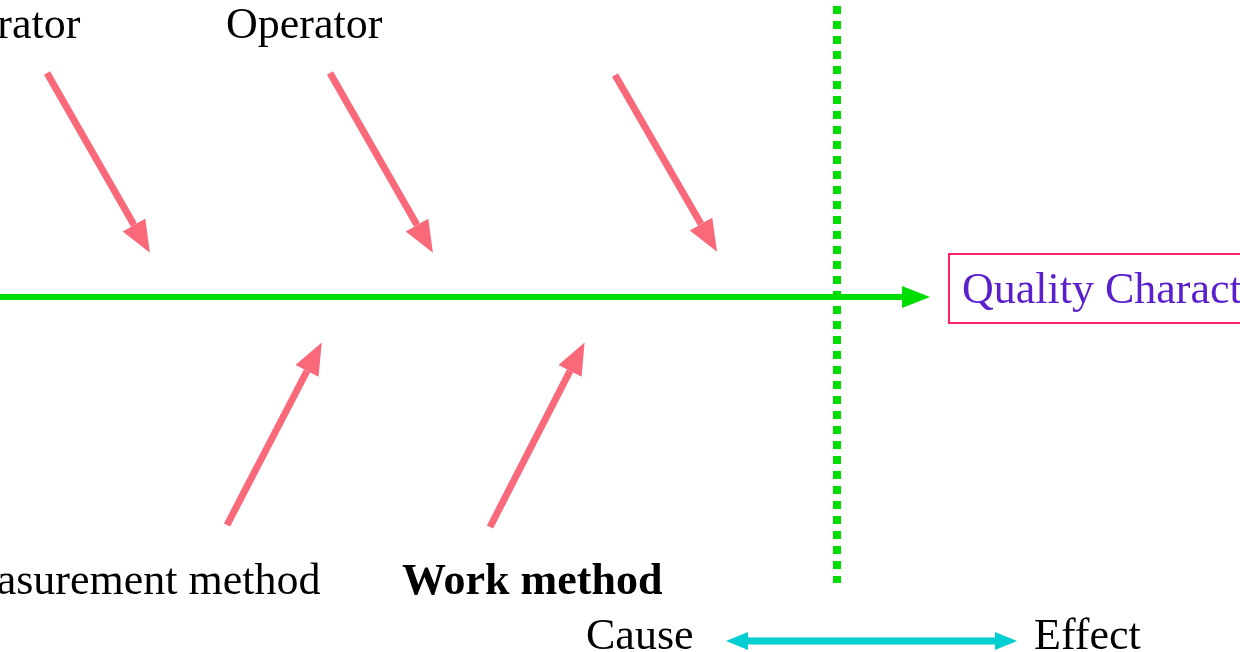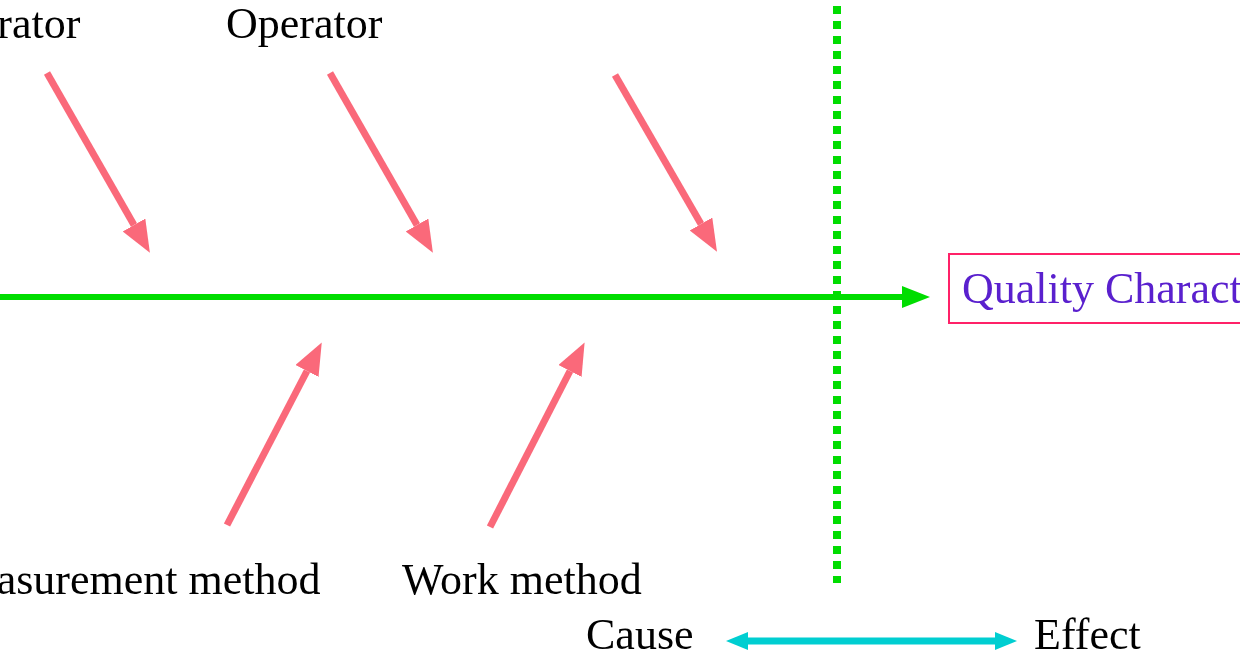--- a/index.html
+++ b/index.html
@@ -74,21 +74,21 @@
       <line x1="744" y1="641" x2="999" y2="641" stroke-width="7" style="stroke: rgb(0, 206, 209);"></line>
       <polygon points="726,641 748,632 748,650" style="fill: rgb(0, 206, 209);"></polygon>
       <polygon points="1017,641 995,632 995,650" style="fill: rgb(0, 206, 209);"></polygon>
     </g>
   </svg>
 
   <div class="label" style="left:-76px; top:2px;">Operator</div>
   <div class="label" style="left:226px; top:2px;">Operator</div>
 
   <div class="label" style="left:-62px; top:558px;">Measurement method</div>
-  <div class="label" style="left:402px; top:558px;">Work method</div>
+  <div class="label" style="left:402px; top:558px;font-weight:bold;">Work method</div>
 
   <div id="quality-box" style="border-color: rgb(255, 33, 104);">
     <span class="box-text" style="color: rgb(90, 32, 206);">Quality Characteristic</span>
   </div>
 
   <div class="label" style="left:586px; top:613px;">Cause</div>
   <div class="label" style="left:1034px; top:613px;">Effect</div>
 
 </div>
 

